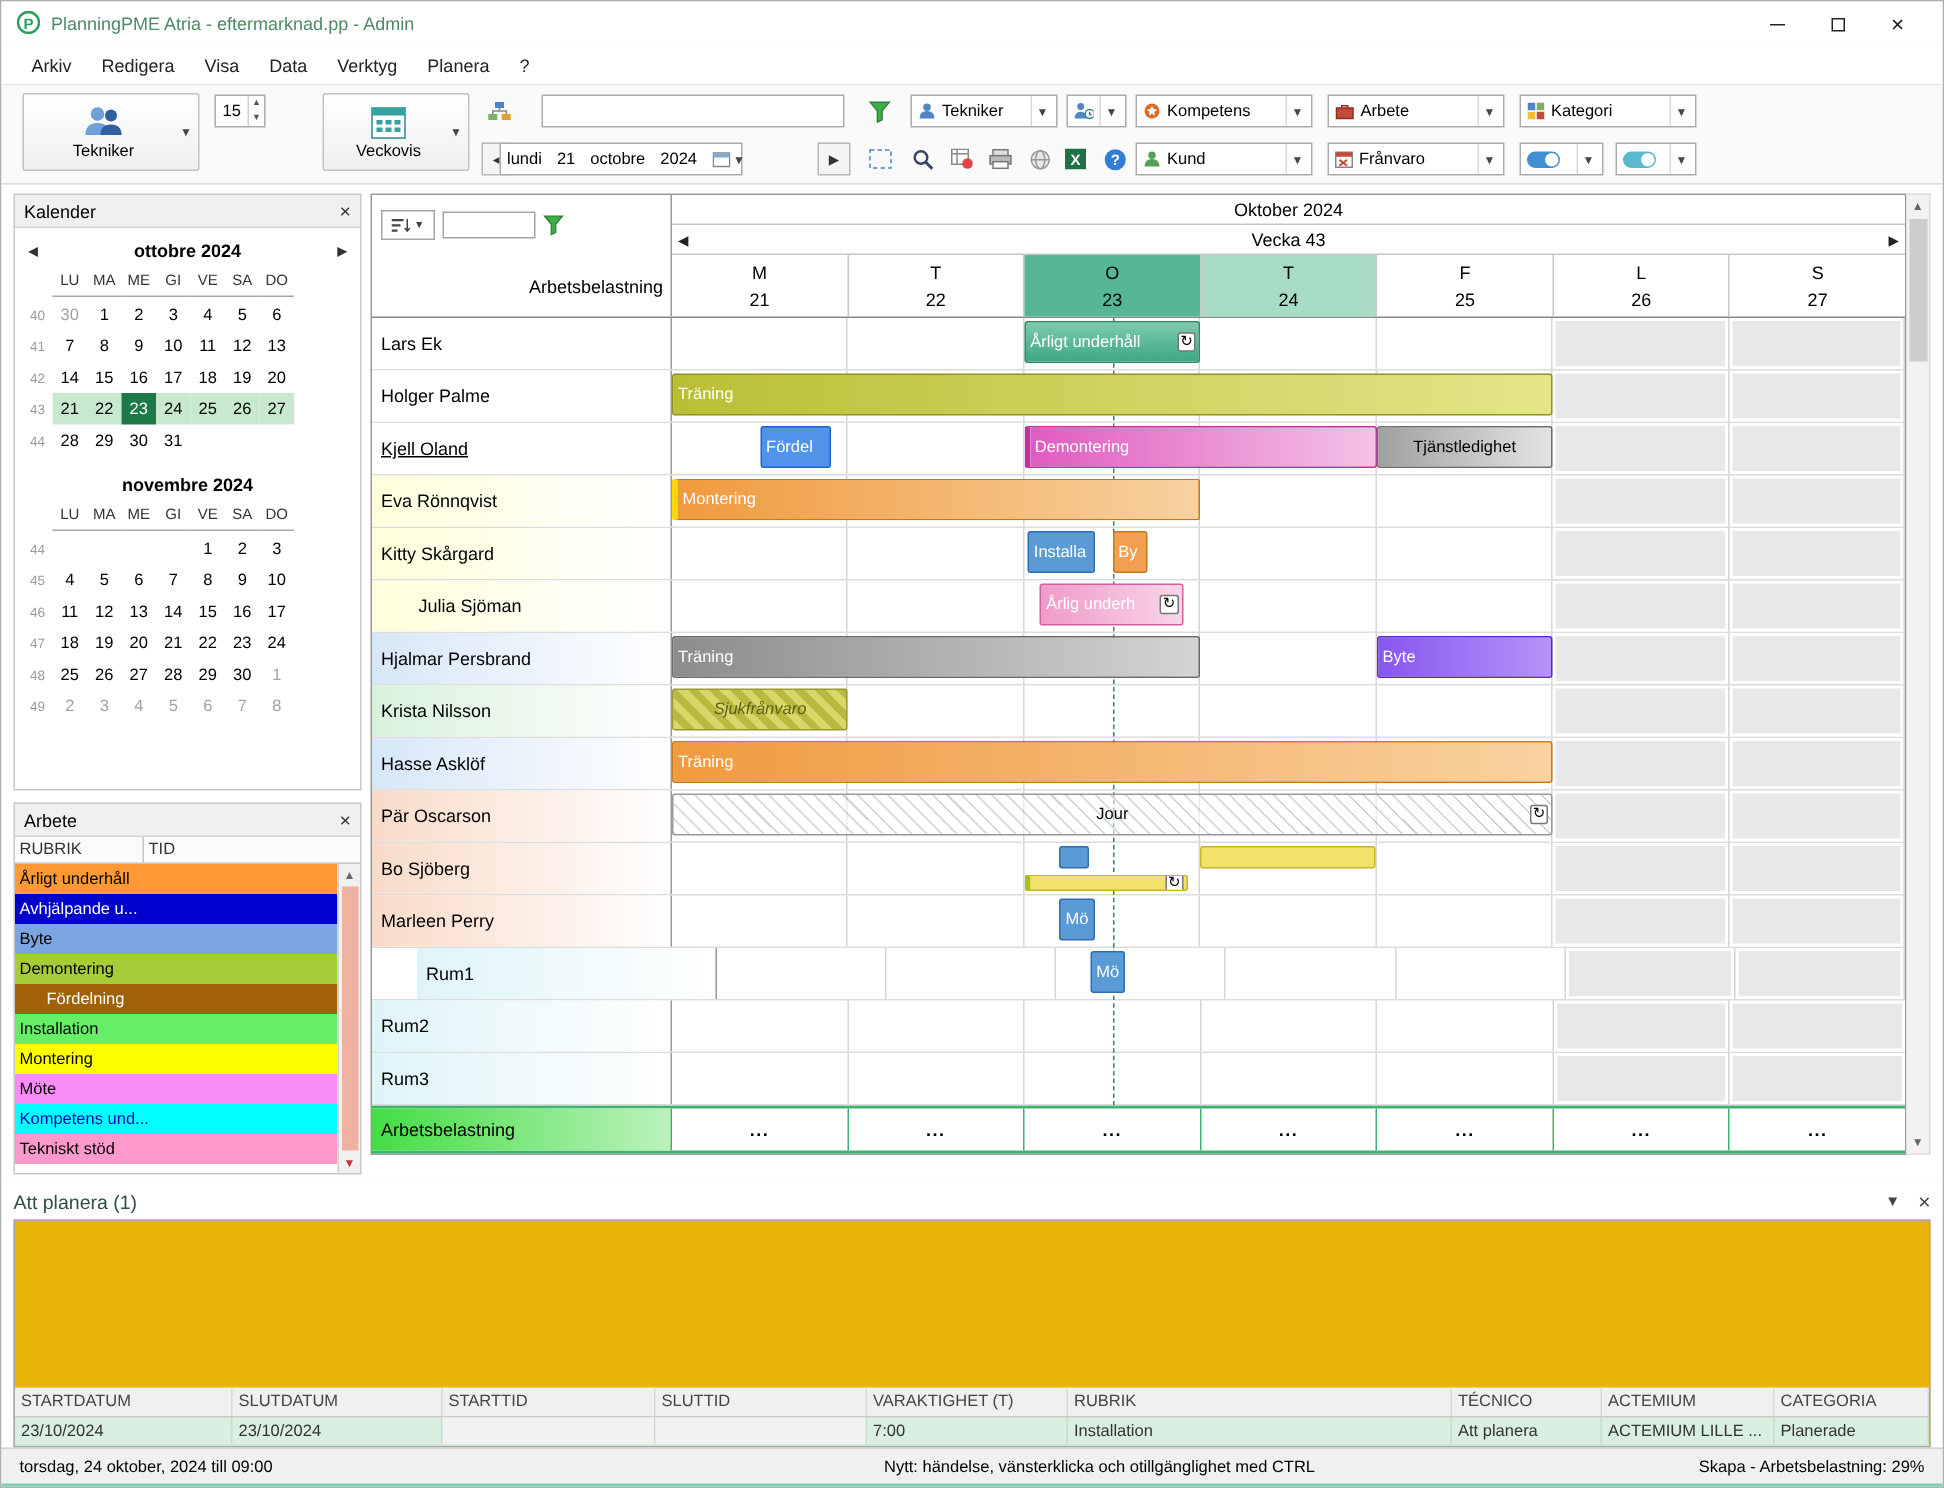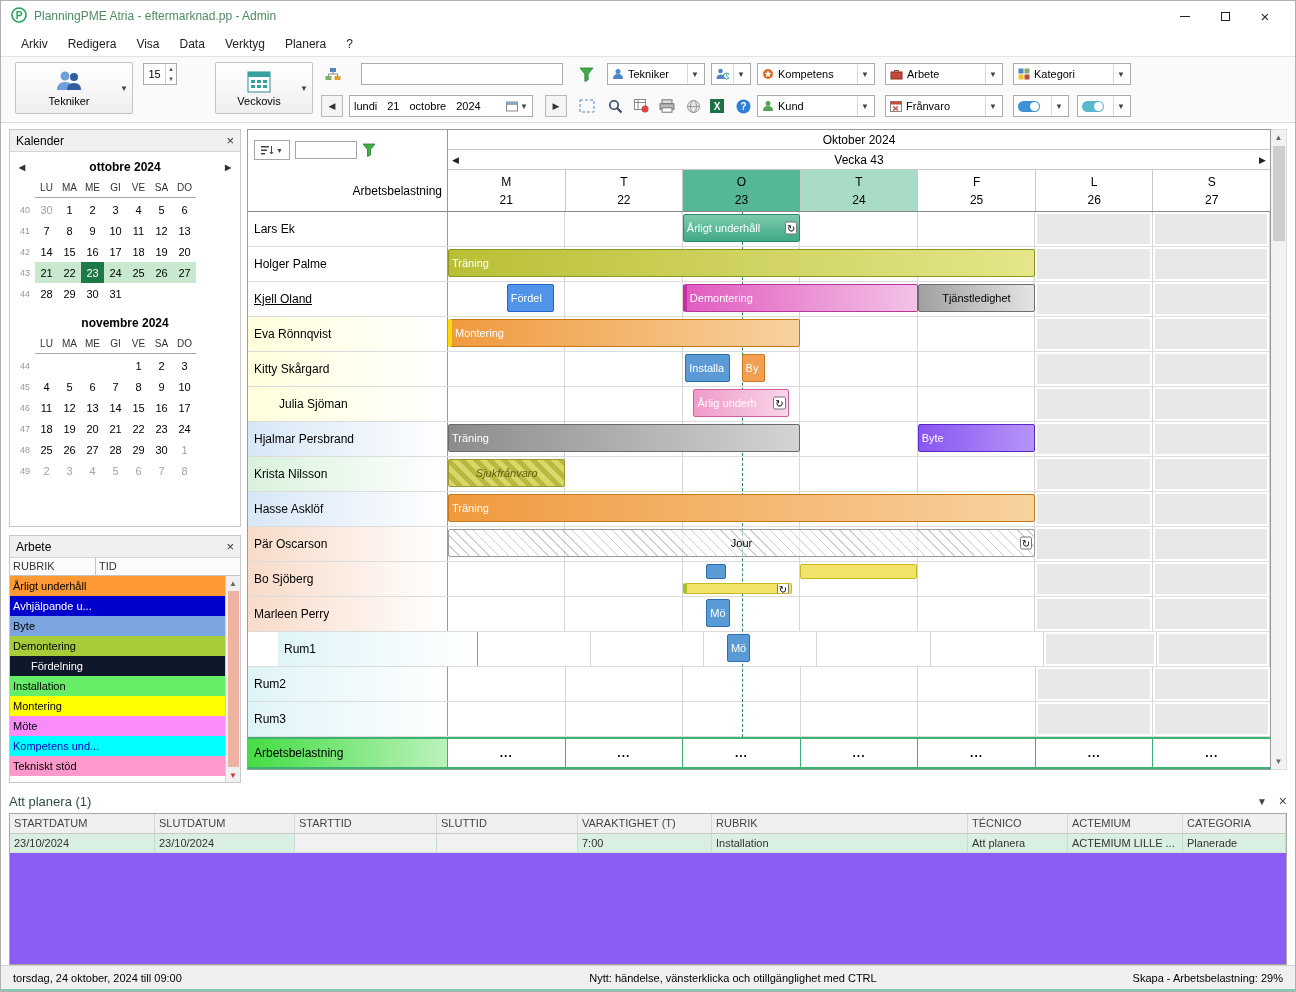--- a/index.html
+++ b/index.html
@@ -113,21 +113,21 @@
   .v-scrollbar .sb-arr { height:15px; font-size:8px; color:#666; display:flex; align-items:center; }
   .v-scrollbar .sb-thumb { width:12px; height:95px; background:#cdcdcd; margin-top:1px; }
   .v-scrollbar .sb-space { flex:1; }
 
   
   .att-planera { height:178px; flex:none; background:#fff; padding:2px 8px 0 8px; display:flex; flex-direction:column; }
   .ap-title-row { height:24px; display:flex; align-items:center; font-size:13px; color:#2f4f43; flex:none; }
   .ap-title-icons { margin-left:auto; display:flex; gap:12px; color:#444; align-items:center; }
   .ap-title-icons .ico { font-size:10px; }
   .ap-title-icons .ico.x { font-size:14px; }
-  .ap-table { flex:1; border:1px solid #a8a8a8; background:#8b5cf6; display:flex; flex-direction:column; overflow:hidden; }
+  .ap-table { flex:1; border:1px solid #a8a8a8; background:#eab308; display:flex; flex-direction:column; overflow:hidden;justify-content:flex-end; }
   .ap-head { display:flex; height:20px; background:#f0f0f0; border-bottom:1px solid #c8c8c8; flex:none; }
   .ap-cell { padding:3px 4px; font-size:11px; border-right:1px solid #d8d8d8; overflow:hidden; white-space:nowrap; flex:none; }
   .ap-hcell { color:#444; }
   .ap-row { display:flex; height:19px; background:#d8efe2; border-bottom:1px solid #cfe4d8; }
   .ap-row .ap-cell { border-right:1px solid #c4ddd0; color:#333; }
   .ap-row .ap-cell.empty { background:#f2f2f2; }
   .ap-cell:nth-child(1){ width:145px; } .ap-cell:nth-child(2){ width:140px; } .ap-cell:nth-child(3){ width:142px; }
   .ap-cell:nth-child(4){ width:141px; } .ap-cell:nth-child(5){ width:134px; } .ap-cell:nth-child(6){ width:256px; }
   .ap-cell:nth-child(7){ width:100px; } .ap-cell:nth-child(8){ width:115px; } .ap-cell:nth-child(9){ flex:1; }
 
@@ -257,21 +257,21 @@
           <rect x="0.5" y="0.5" width="5" height="5" fill="#4f86c6"></rect>
           <rect x="6.5" y="0.5" width="5" height="5" fill="#7fb069"></rect>
           <rect x="0.5" y="6.5" width="5" height="5" fill="#f0c030"></rect>
           <rect x="6.5" y="6.5" width="5" height="5" fill="#c44b3a"></rect>
         </svg>
       <span class="lbl">Kategori</span>
       <span class="arr">▼</span>
     </div>
 
     <div class="navbtn" style="left:320px;top:38px;">◀</div>
-    <div class="datepick" style="left:348px;top:38px;width:184px;">
+    <div class="datepick" style="left:332px;top:38px;width:162px;">
       <span>lundi</span>
       <span>21</span>
       <span>octobre</span>
       <span>2024</span>
       <span style="margin-left:auto;display:flex;align-items:center;gap:2px;">
         <svg width="12" height="12">
             <rect x="0.5" y="2" width="11" height="9" fill="#fff" stroke="#888"></rect>
             <rect x="0.5" y="2" width="11" height="3" fill="#8aa8c8"></rect>
           </svg>
         <span style="font-size:8px;color:#444;">▼</span>
@@ -491,21 +491,21 @@
         <div class="legend-colhead">
           <span class="c1">RUBRIK</span>
           <span class="c2">TID</span>
         </div>
         <div class="legend-wrap">
           <div class="legend-list">
               <div class="legend-row" style="background: rgb(255, 153, 51); color: rgb(0, 0, 0);">Årligt underhåll</div>
               <div class="legend-row" style="background: rgb(0, 0, 204); color: rgb(255, 255, 255);">Avhjälpande u...</div>
               <div class="legend-row" style="background: rgb(122, 165, 224); color: rgb(0, 0, 0);">Byte</div>
               <div class="legend-row" style="background: rgb(166, 204, 57); color: rgb(0, 0, 0);">Demontering</div>
-              <div class="legend-row" style="background: #0f172a; color: rgb(255, 255, 255); padding-left: 21px;">Fördelning</div>
+              <div class="legend-row" style="background: #a16207; color: rgb(255, 255, 255); padding-left: 21px;">Fördelning</div>
               <div class="legend-row" style="background: rgb(102, 238, 102); color: rgb(0, 0, 0);">Installation</div>
               <div class="legend-row" style="background: rgb(255, 255, 0); color: rgb(0, 0, 0);">Montering</div>
               <div class="legend-row" style="background: rgb(249, 140, 249); color: rgb(0, 0, 0);">Möte</div>
               <div class="legend-row" style="background: rgb(0, 255, 255); color: rgb(0, 0, 187);">Kompetens und...</div>
               <div class="legend-row" style="background: rgb(255, 153, 204); color: rgb(0, 0, 0);">Tekniskt stöd</div>
             </div>
           <div class="legend-sb">
             <span class="sb-arr">▲</span>
             <span class="sb-thumb"></span>
             <span class="sb-arr red">▼</span>

